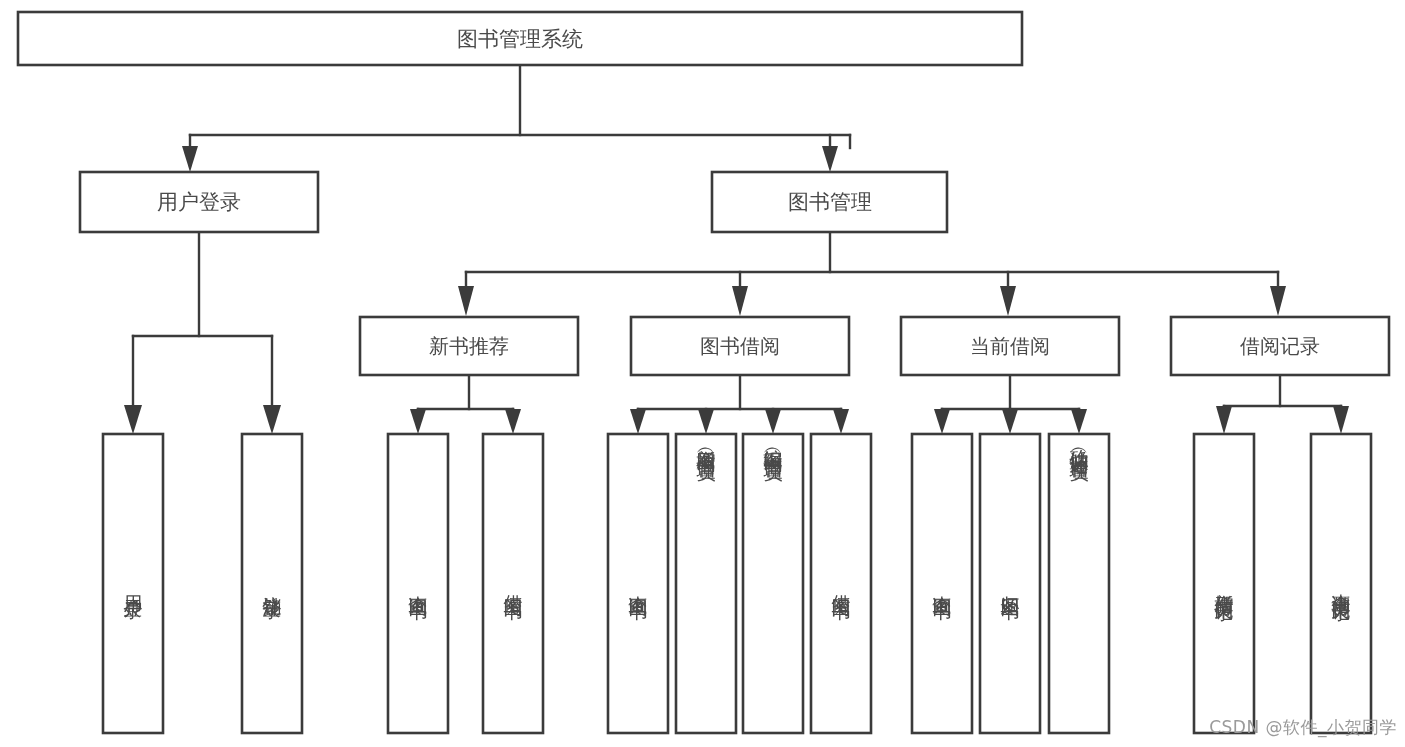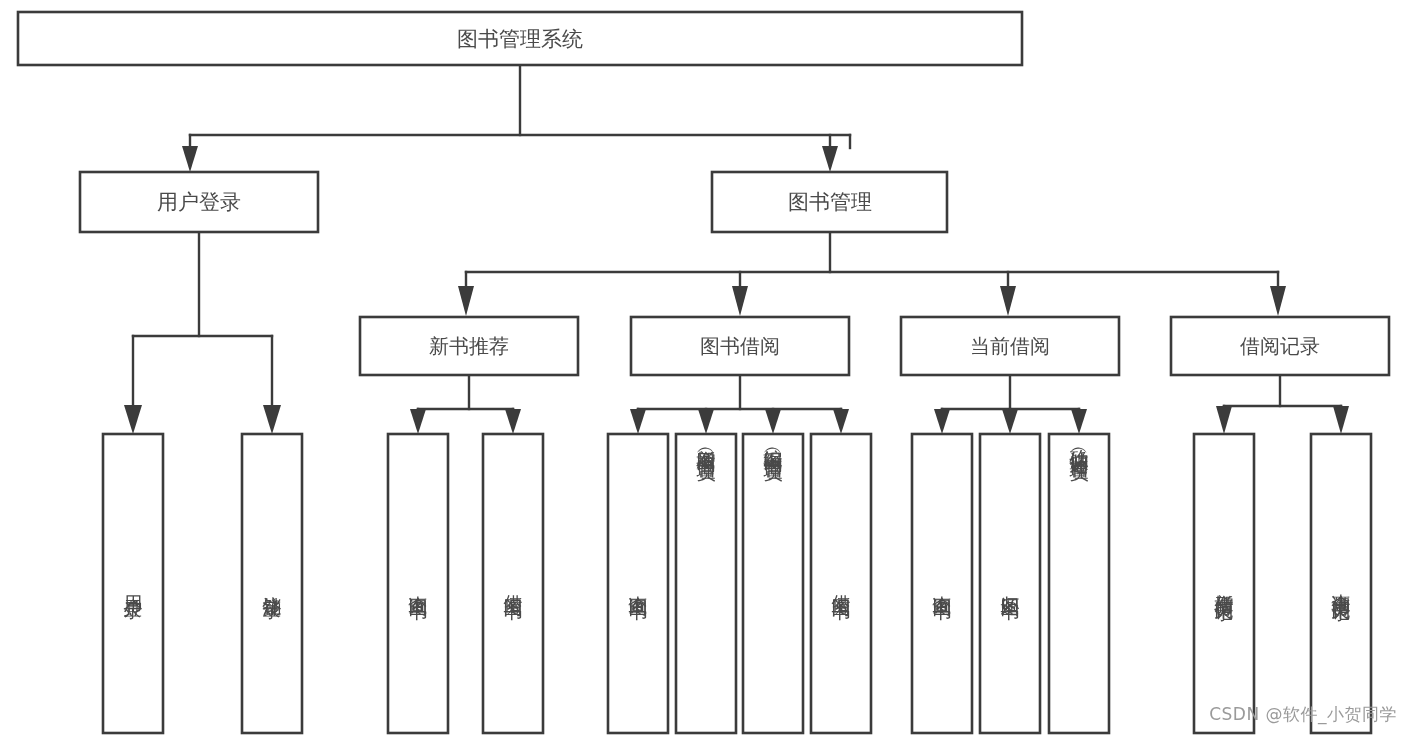--- a/index.html
+++ b/index.html
@@ -66,21 +66,21 @@
     font-size: 19px;
     line-height: 1.15;
     letter-spacing: 2px;
     color: #4a4a4a;
     white-space: nowrap;
     text-align: center;
   }
   .watermark {
     position: absolute;
     right: 8px;
-    bottom: 21px;
+    bottom: 8px;
     font-family: "DejaVu Sans", "Liberation Sans", sans-serif;
     font-size: 17px;
     color: #9a9a9a;
     letter-spacing: 0.5px;
     user-select: none;
   }
 </style>
 </head>
 <body>
 

